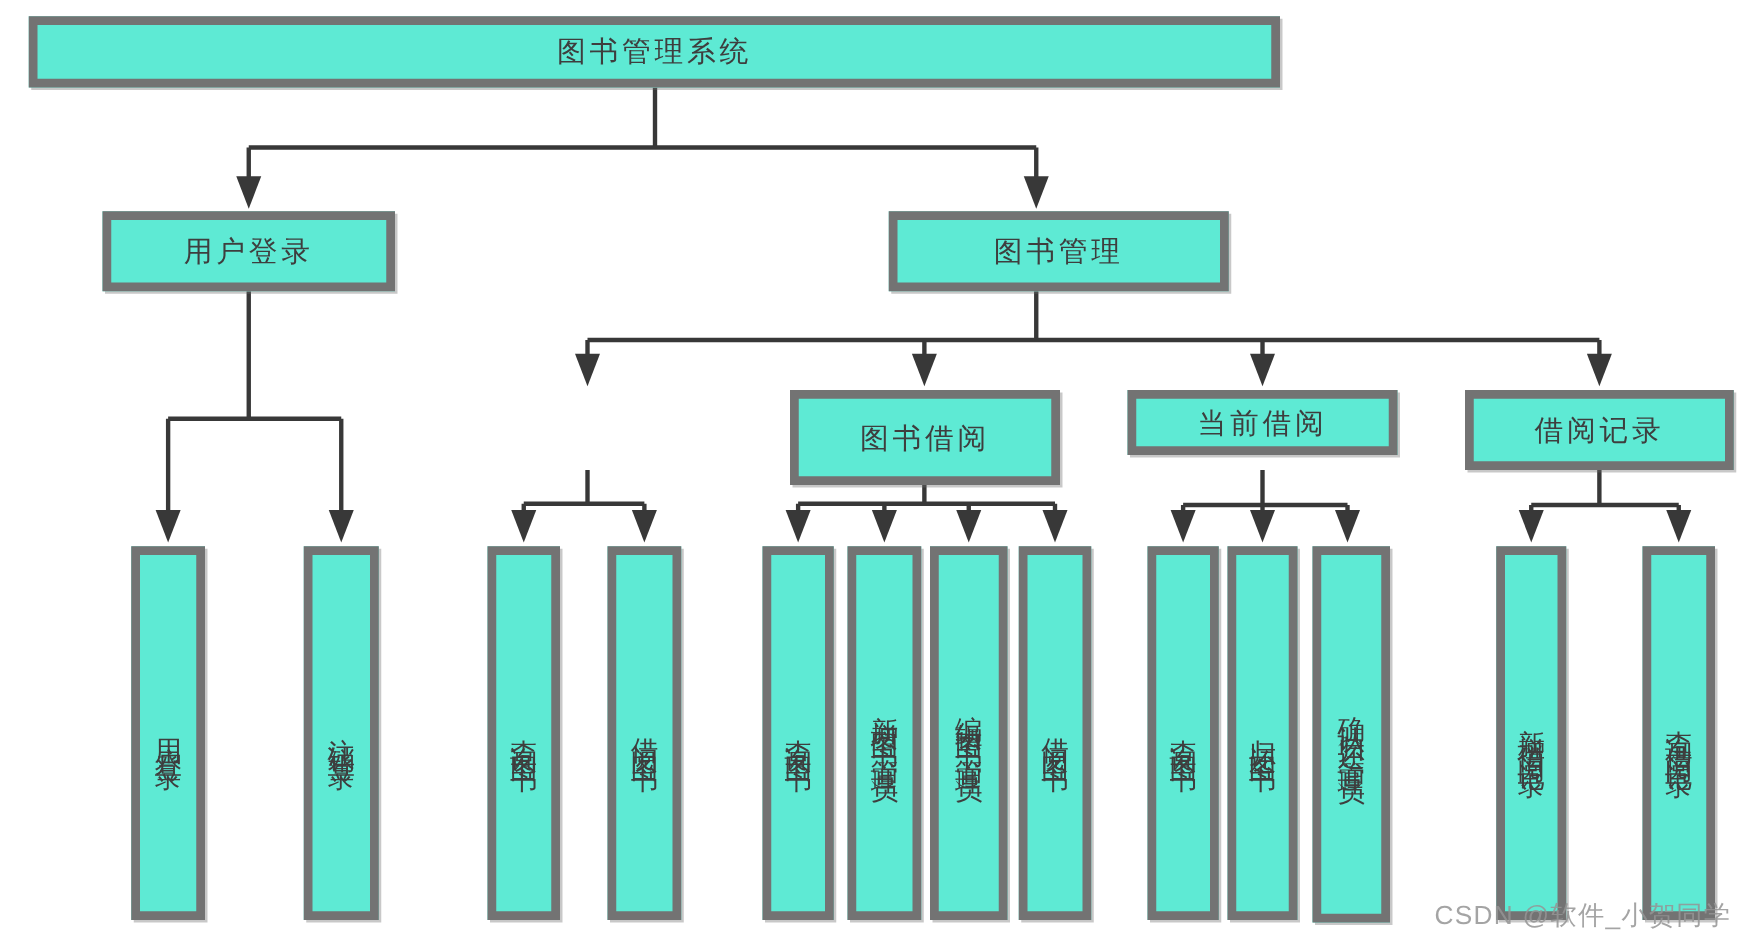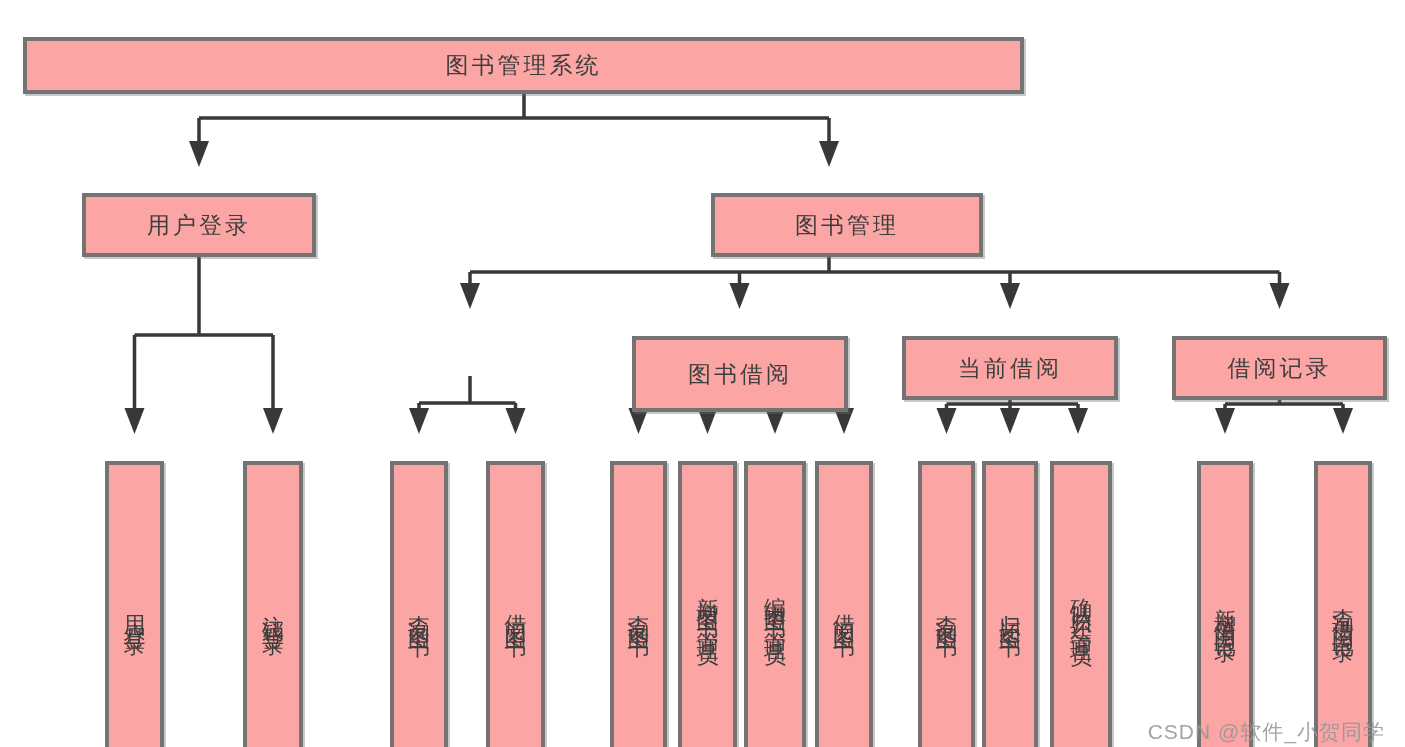--- a/index.html
+++ b/index.html
@@ -28,29 +28,28 @@
     stroke: #383838;
     stroke-width: 3.5;
   }
   .connectors polygon {
     fill: #383838;
     stroke: none;
   }
   .box {
     position: absolute;
     box-sizing: border-box;
-    border: 4px solid #737373;
-    background: #fca5a5;
+    border: 7px solid #737373;
+    background: #5eead4;
     box-shadow: 2px 2px 0 rgba(110,110,110,0.38);
     display: flex;
     align-items: center;
     justify-content: center;
     z-index: 2;
     color: #3e3e3e;
-    margin-top: 24px;
   }
   .h-label {
     font-size: 23px;
     letter-spacing: 3px;
     white-space: nowrap;
     color: #3e3e3e;
   }
   .v-label {
     writing-mode: vertical-rl;
     text-orientation: mixed;
@@ -126,21 +125,21 @@
   <div class="box" style="left:82px; top:169px; width:234px; height:64px;">
     <span class="h-label">用户登录</span>
   </div>
   <div class="box" style="left:711px; top:169px; width:272px; height:64px;">
     <span class="h-label">图书管理</span>
   </div>
 
   <div class="box" style="left:632px; top:312px; width:216px; height:76px;">
     <span class="h-label">图书借阅</span>
   </div>
-  <div class="box" style="left:902px; top:312px; width:216px; height:64px;">
+  <div class="box" style="left:902px; top:312px; width:216px; height:52px;">
     <span class="h-label">当前借阅</span>
   </div>
   <div class="box" style="left:1172px; top:312px; width:215px; height:64px;">
     <span class="h-label">借阅记录</span>
   </div>
 
   <div class="box" style="left:105px; top:437px; width:59px; height:299px;">
     <span class="v-label">用户登录</span>
   </div>
   <div class="box" style="left:243px; top:437px; width:60px; height:299px;">

